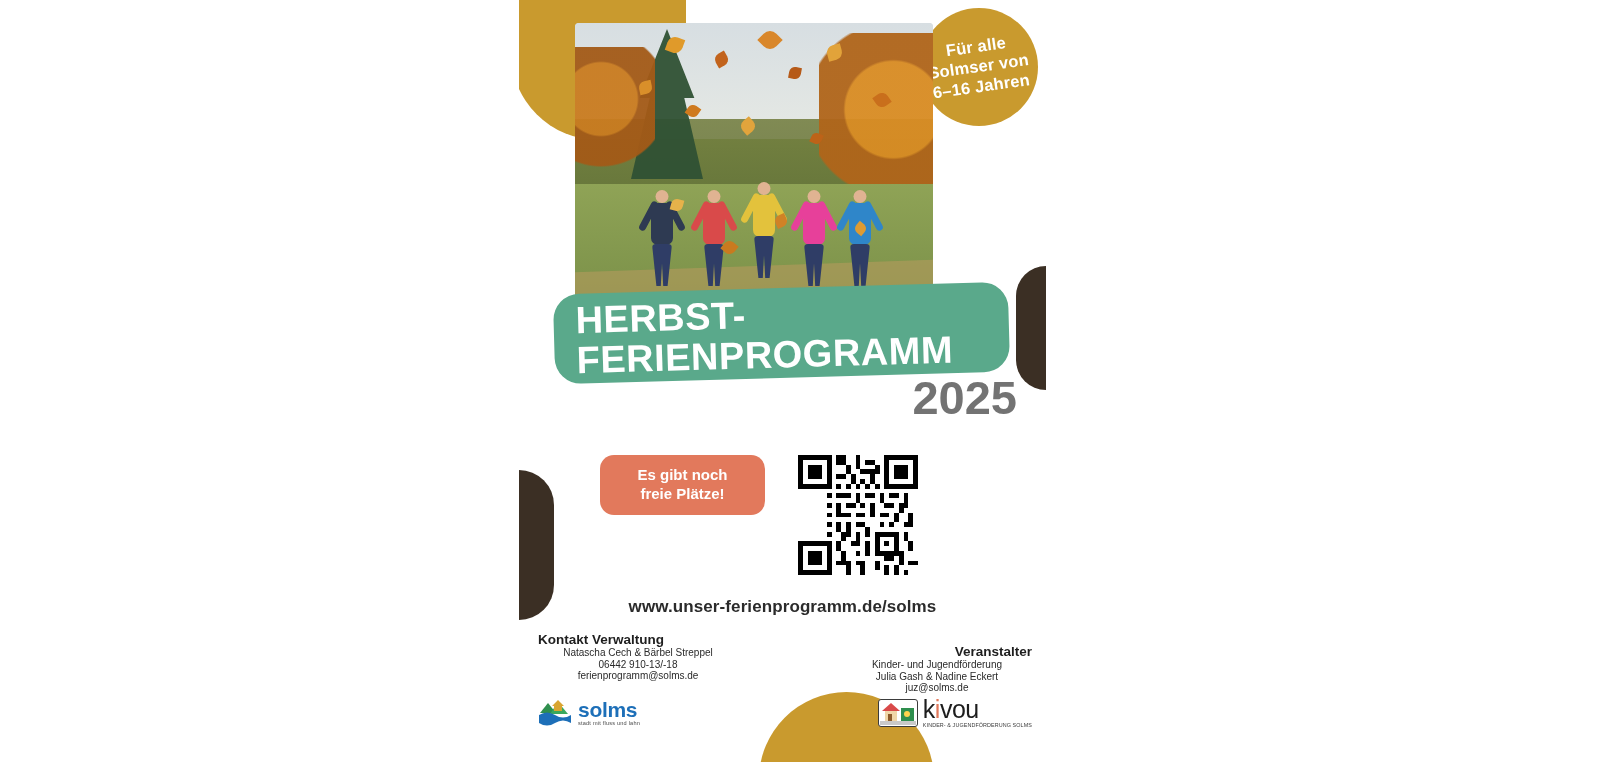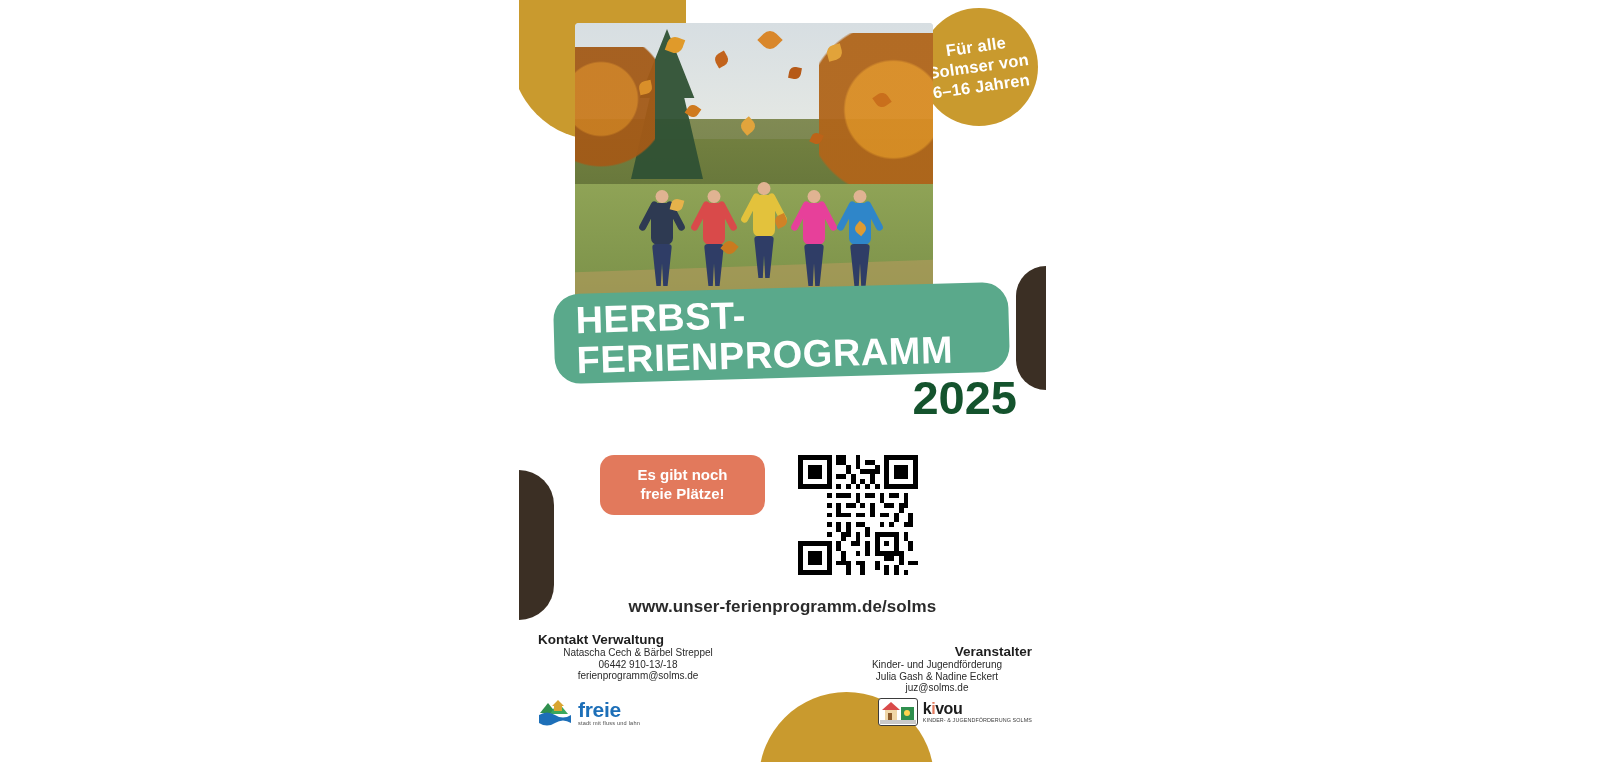--- a/index.html
+++ b/index.html
@@ -216,21 +216,21 @@
     font-weight: bold;
     font-size: 38px;
     line-height: 1.06;
     letter-spacing: 0.5px;
     transform: rotate(-1.6deg);
   }
   .title-year {
     position: absolute;
     right: -8px;
     top: 82px;
-    color: #14532d;
+    color: #737373;
     font-weight: bold;
     font-size: 47px;
     letter-spacing: 0px;
   }
 
   
   .pill {
     position: absolute;
     left: 81px;
     width: 165px;
@@ -334,22 +334,22 @@
   .kivou-house {
     width: 38px;
     height: 26px;
     background: #ffffff;
     border: 1.6px solid #3b3b3b;
     border-radius: 3px;
     position: relative;
     overflow: hidden;
   }
   .kivou-word {
-    font-weight: bold;
-    font-size: 16px;
+    font-weight: normal;
+    font-size: 25px;
     color: #1d1d1d;
     line-height: .95;
     letter-spacing: -0.5px;
   }
   .kivou-word .i-dot { color: #e2795c; }
   .kivou-sub {
     font-size: 5.4px;
     color: #3a3a3a;
     letter-spacing: .1px;
     white-space: nowrap;
@@ -567,21 +567,21 @@
     <div class="logo-solms">
       <div class="solms-mark">
         <svg width="34" height="30" viewBox="0 0 34 30">
           <path d="M2 16 L10 6 L18 16 Z" fill="#2f8f4e"></path>
           <path d="M12 17 L20 5 L30 17 Z" fill="#3aa85c"></path>
           <path d="M1 18 Q9 13 17 18 Q25 23 33 18 L33 26 Q25 21 17 26 Q9 31 1 26 Z" fill="#1d6fb8"></path>
           <path d="M14 9 L20 3 L26 9 L24 9 L24 14 L16 14 L16 9 Z" fill="#d9a531"></path>
         </svg>
       </div>
       <div>
-        <div class="solms-word">freie</div>
+        <div class="solms-word">solms</div>
         <div class="solms-sub">stadt mit fluss und lahn</div>
       </div>
     </div>
 
     <div class="logo-kivou">
       <div class="kivou-house">
         <svg width="38" height="26" viewBox="0 0 38 26">
           <rect x="1" y="1" width="36" height="24" fill="#ffffff"></rect>
           <path d="M3 11 L12 3 L21 11 Z" fill="#d94a4a"></path>
           <rect x="6" y="11" width="12" height="10" fill="#f0d6a8"></rect>

